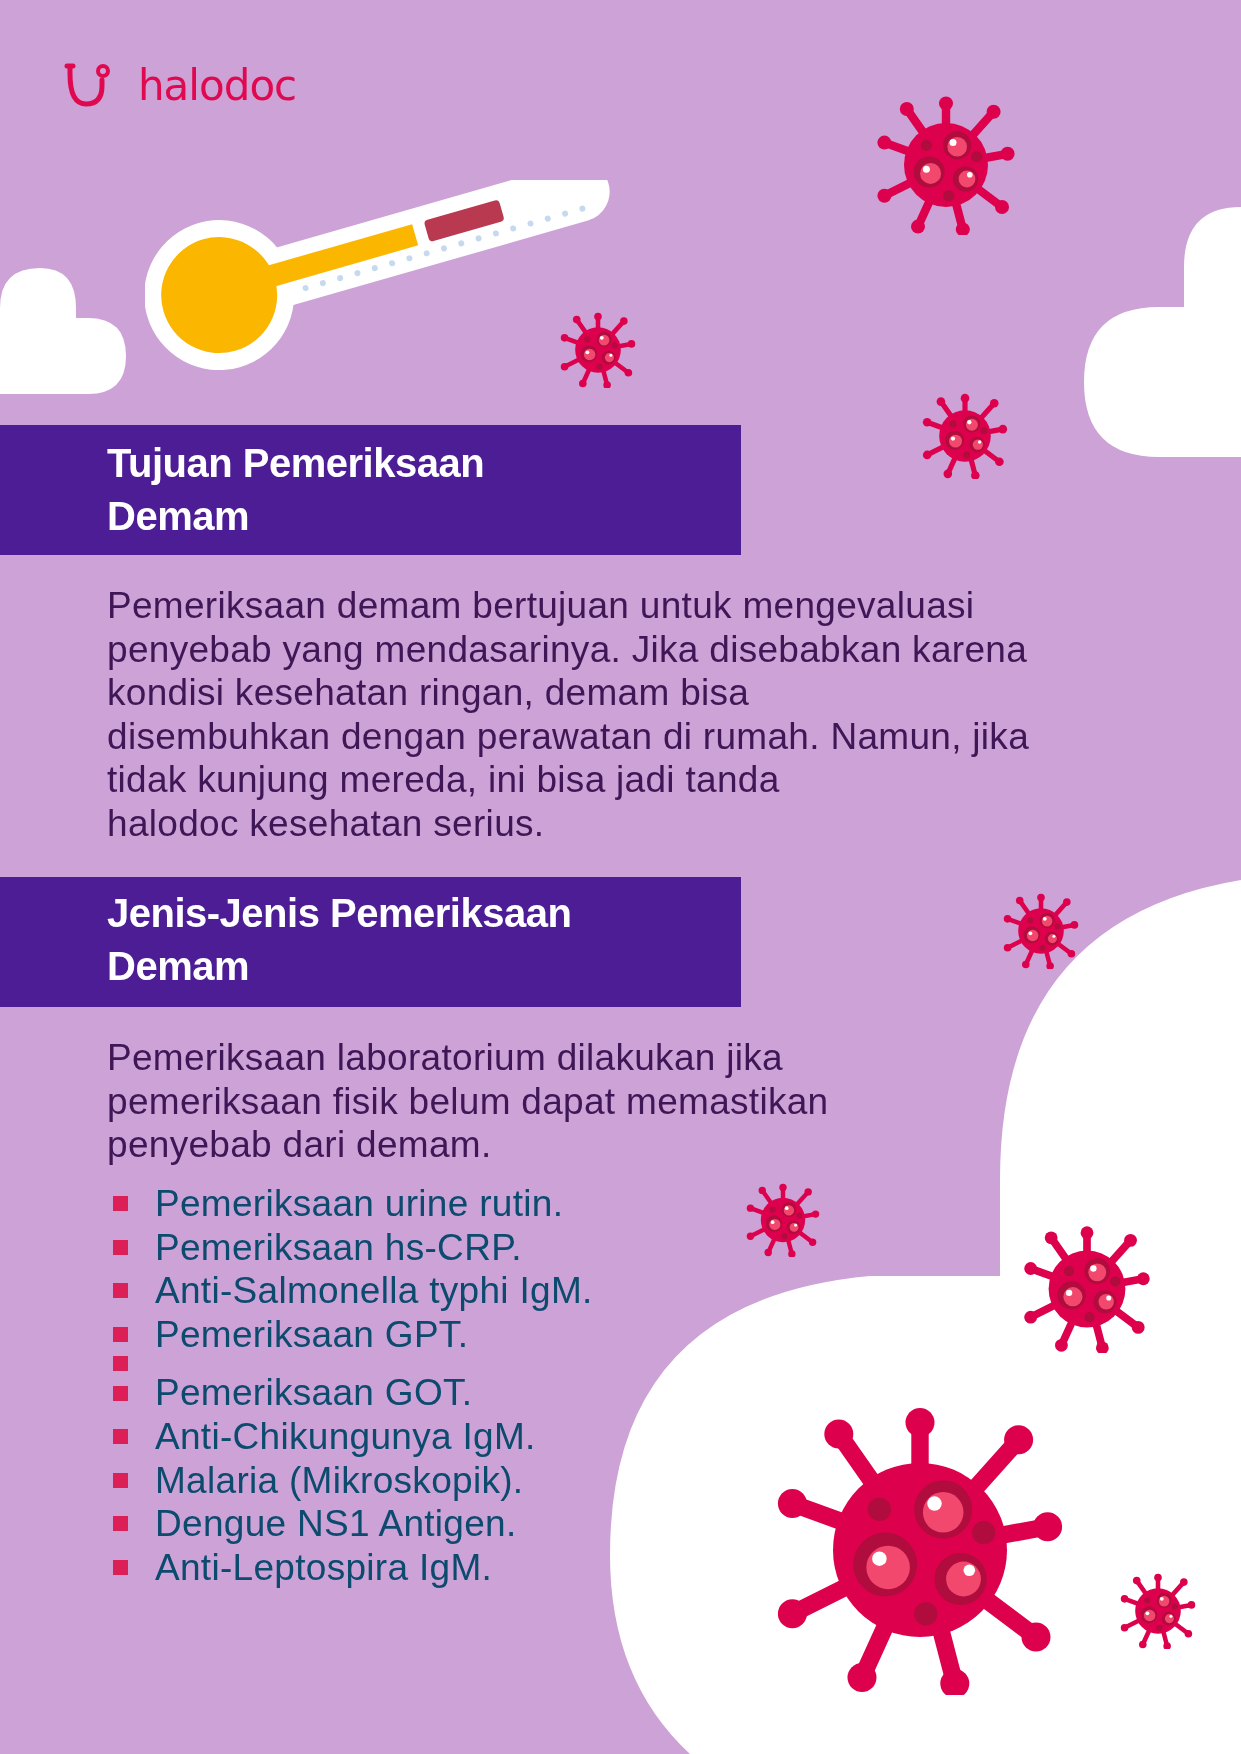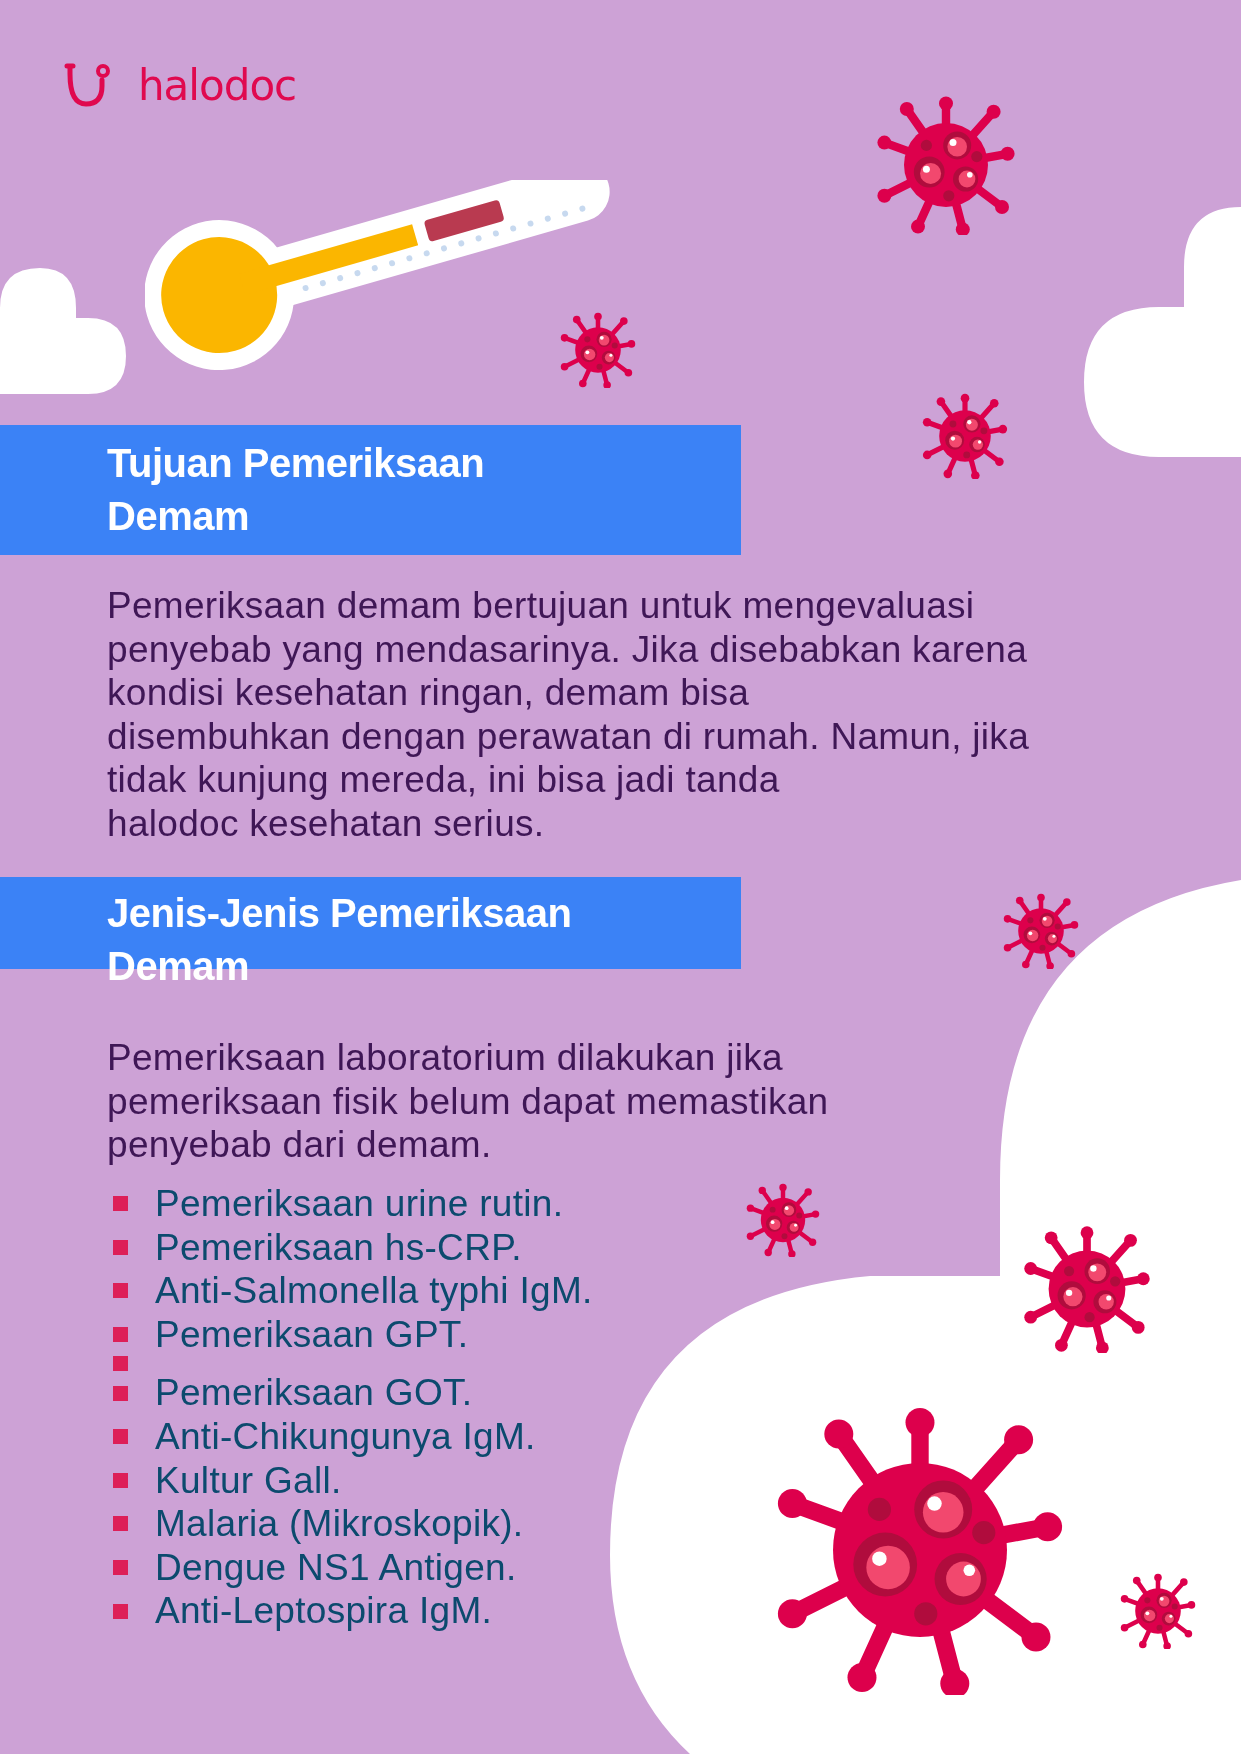--- a/index.html
+++ b/index.html
@@ -1,20 +1,20 @@
 <!DOCTYPE html>
 <html><head>
 <meta charset="utf-8">
 <style>
   html, body { margin:0; padding:0; }
   body { width:1241px; height:1754px; position:relative; overflow:hidden; background:#cda2d6; font-family:"Liberation Sans", sans-serif; }
   .abs { position:absolute; }
   .logo { left:64px; top:62px; display:flex; align-items:center; gap:22px; }
   .logo-text { font-family:"DejaVu Sans", sans-serif; font-size:42px; color:#e0094f; letter-spacing:-1px; line-height:1; }
-  .section-bar { left:0; width:741px; background:#3b82f6; }
+  .section-bar { left:0; width:741px; background:#4c1d95; }
   .section-title { position:absolute; left:107px; color:#fff; font-family:"Liberation Sans", sans-serif; font-weight:bold; font-size:40px; line-height:53px; letter-spacing:-0.5px; }
   .para { left:107px; color:#3f1756; font-family:"Liberation Sans", sans-serif; font-size:37px; line-height:43.6px; letter-spacing:0.3px; }
   .list { left:113px; margin:0; padding:0; list-style:none; color:#0c4a6e; font-size:37px; line-height:43.6px; letter-spacing:0.3px; }
   .list li { display:flex; align-items:center; }
   .bullet { width:15px; height:15px; background:#dd1f58; margin-right:27px; flex:0 0 auto; }
   svg { display:block; }
 </style>
 </head>
 <body>
 
@@ -140,21 +140,21 @@
 </div>
 <div class="abs para" style="top:584px;">
   <div>Pemeriksaan demam bertujuan untuk mengevaluasi</div>
   <div>penyebab yang mendasarinya. Jika disebabkan karena</div>
   <div>kondisi kesehatan ringan, demam bisa</div>
   <div>disembuhkan dengan perawatan di rumah. Namun, jika</div>
   <div>tidak kunjung mereda, ini bisa jadi tanda</div>
   <div>halodoc kesehatan serius.</div>
 </div>
 
-<div class="abs section-bar" style="top:877px;height:92px;">
+<div class="abs section-bar" style="top:877px;height:130px;">
   <div class="section-title" style="top:10px">
     <div>Jenis-Jenis Pemeriksaan</div>
     <div>Demam</div>
   </div>
 </div>
 <div class="abs para" style="top:1036px;">
   <div>Pemeriksaan laboratorium dilakukan jika</div>
   <div>pemeriksaan fisik belum dapat memastikan</div>
   <div>penyebab dari demam.</div>
 </div>
@@ -182,24 +182,20 @@
   <li>
       <span class="bullet"></span>
       <span>Pemeriksaan GOT.</span>
     </li>
   <li>
       <span class="bullet"></span>
       <span>Anti-Chikungunya IgM.</span>
     </li>
   <li>
       <span class="bullet"></span>
-      <span>Kultur Gall.</span>
-    </li>
-  <li>
-      <span class="bullet"></span>
       <span>Malaria (Mikroskopik).</span>
     </li>
   <li>
       <span class="bullet"></span>
       <span>Dengue NS1 Antigen.</span>
     </li>
   <li>
       <span class="bullet"></span>
       <span>Anti-Leptospira IgM.</span>
     </li>

